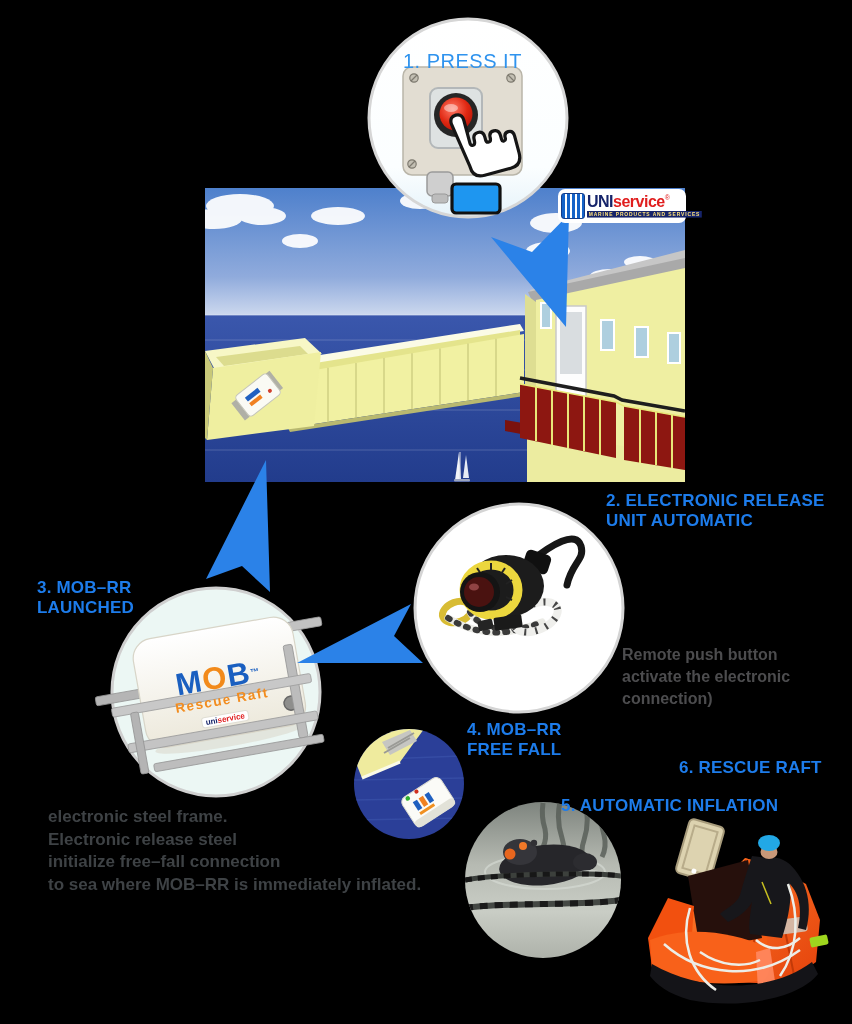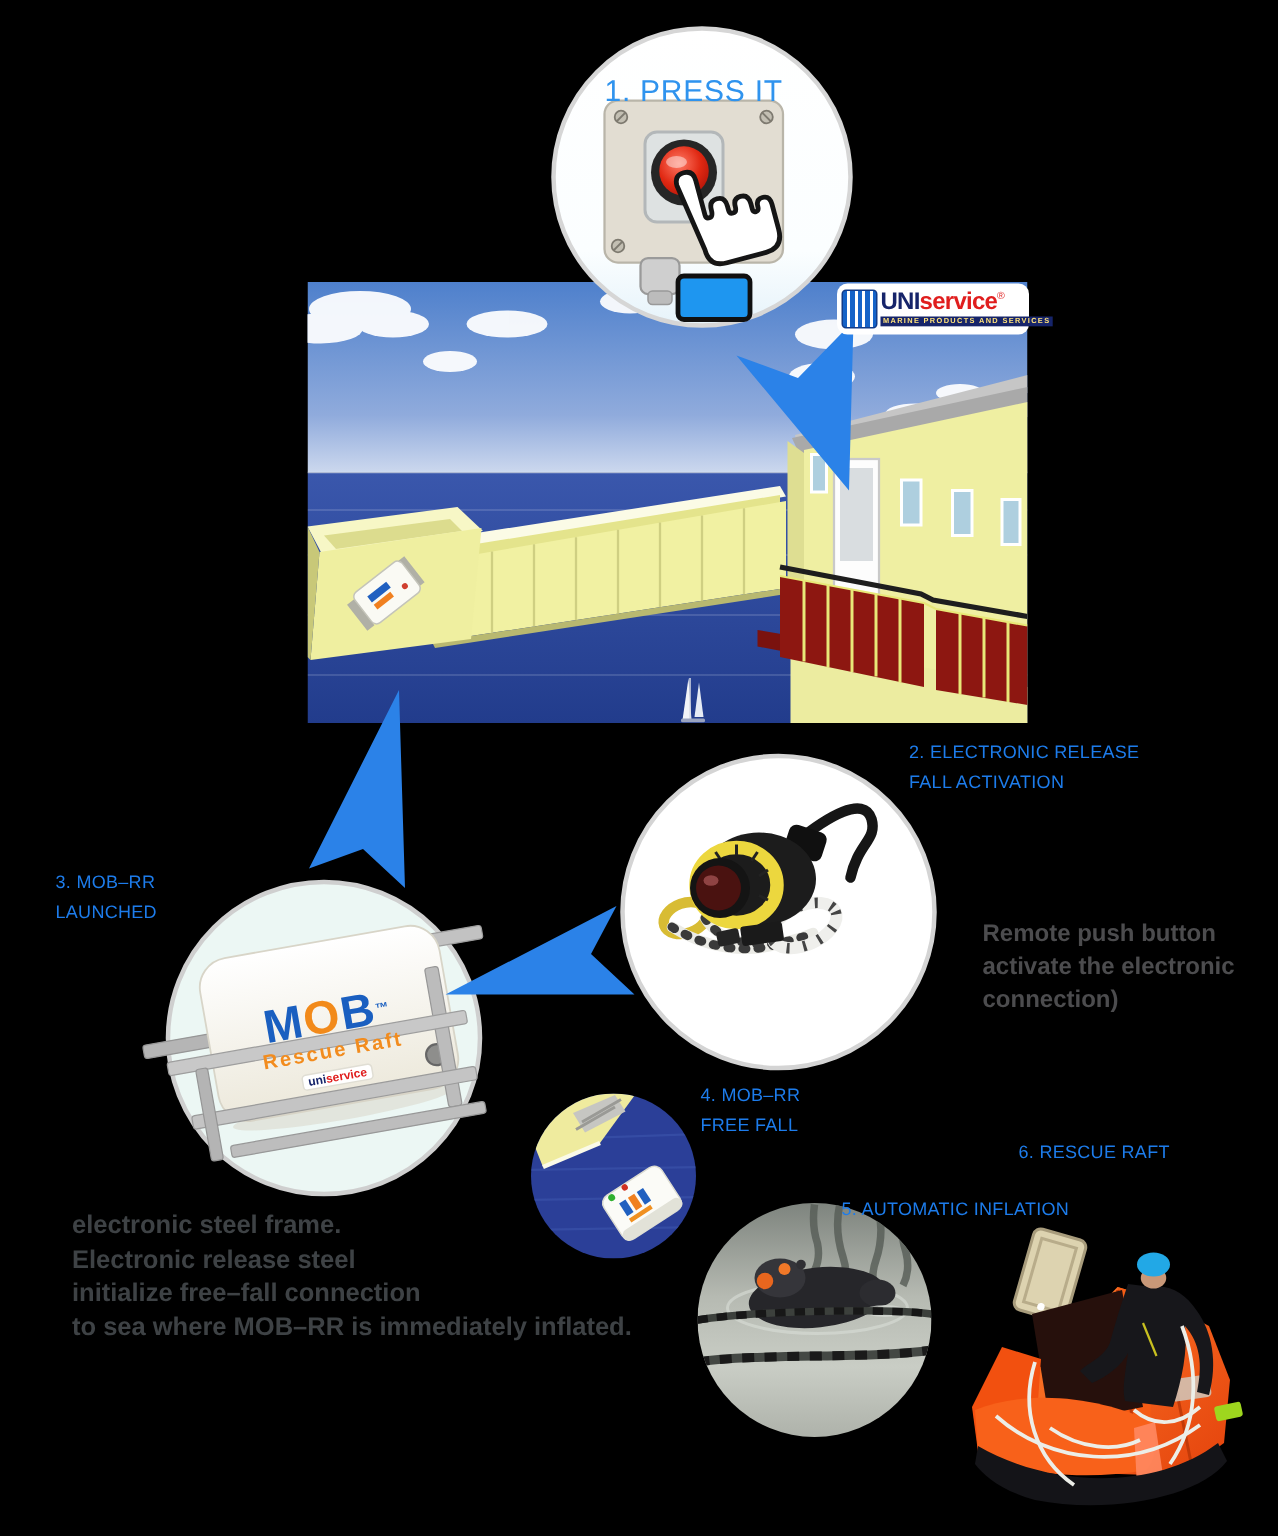--- a/index.html
+++ b/index.html
@@ -1,19 +1,19 @@
 <!DOCTYPE html>
 <html><head>
 <meta charset="utf-8">
 <style>
   html,body{margin:0;padding:0;background:#000;}
   #stage{position:relative;width:834px;height:1024px;background:#000;overflow:hidden;
          font-family:"Liberation Sans",sans-serif;}
   .abs{position:absolute;}
-  .hd{font-weight:normal;color:#1d7ceb;font-size:12px;line-height:20px;letter-spacing:.2px;white-space:nowrap;}
+  .hd{font-weight:bold;color:#1d7ceb;font-size:17px;line-height:20px;letter-spacing:.2px;white-space:nowrap;}
   .hd1{font-weight:400;color:#2f93ee;font-size:20px;letter-spacing:.5px;white-space:nowrap;}
   .note{font-weight:bold;color:#4c4c4e;font-size:16px;line-height:22px;white-space:nowrap;}
   .desc{font-weight:bold;color:#3e4245;font-size:17px;line-height:22.5px;white-space:nowrap;}
   
   .brand{left:558px;top:189px;width:128px;height:34px;background:#fff;border-radius:7px;
          display:flex;align-items:center;padding:2px 3px;box-sizing:border-box;z-index:20;}
   .brand .icon{width:22px;height:24px;border-radius:3px;margin-right:2px;flex:0 0 auto;
          background:repeating-linear-gradient(90deg,#1563c8 0 3px,#fff 3px 5px);border:1px solid #123c8a;}
   .brand .tcol{line-height:1;}
   .brand .uni{color:#16246a;font-weight:bold;font-size:16px;letter-spacing:-.5px;}
@@ -325,24 +325,24 @@
         <path d="M700,952 C720,966 744,968 760,960"></path>
       </g>
       <rect x="810" y="936" width="18" height="10" rx="2" fill="#9ed61e" transform="rotate(-12 819 941)"></rect>
     </g>
   </svg>
 
   <div class="abs txt hd1" style="left:403px;top:50px;">1. PRESS IT</div>
 
   <div class="abs txt" style="left:606px;top:491px;">
     <div class="hd">2. ELECTRONIC RELEASE</div>
-    <div class="hd">FALL ACTIVATION</div>
-  </div>
-
-  <div class="abs txt" style="left:622px;top:612px;margin-left:33px;">
+    <div class="hd">UNIT AUTOMATIC</div>
+  </div>
+
+  <div class="abs txt" style="left:622px;top:644px;">
     <div class="note">Remote push button</div>
     <div class="note">activate the electronic</div>
     <div class="note">connection)</div>
   </div>
 
   <div class="abs txt" style="left:37px;top:578px;">
     <div class="hd">3. MOB–RR</div>
     <div class="hd">LAUNCHED</div>
   </div>
 

